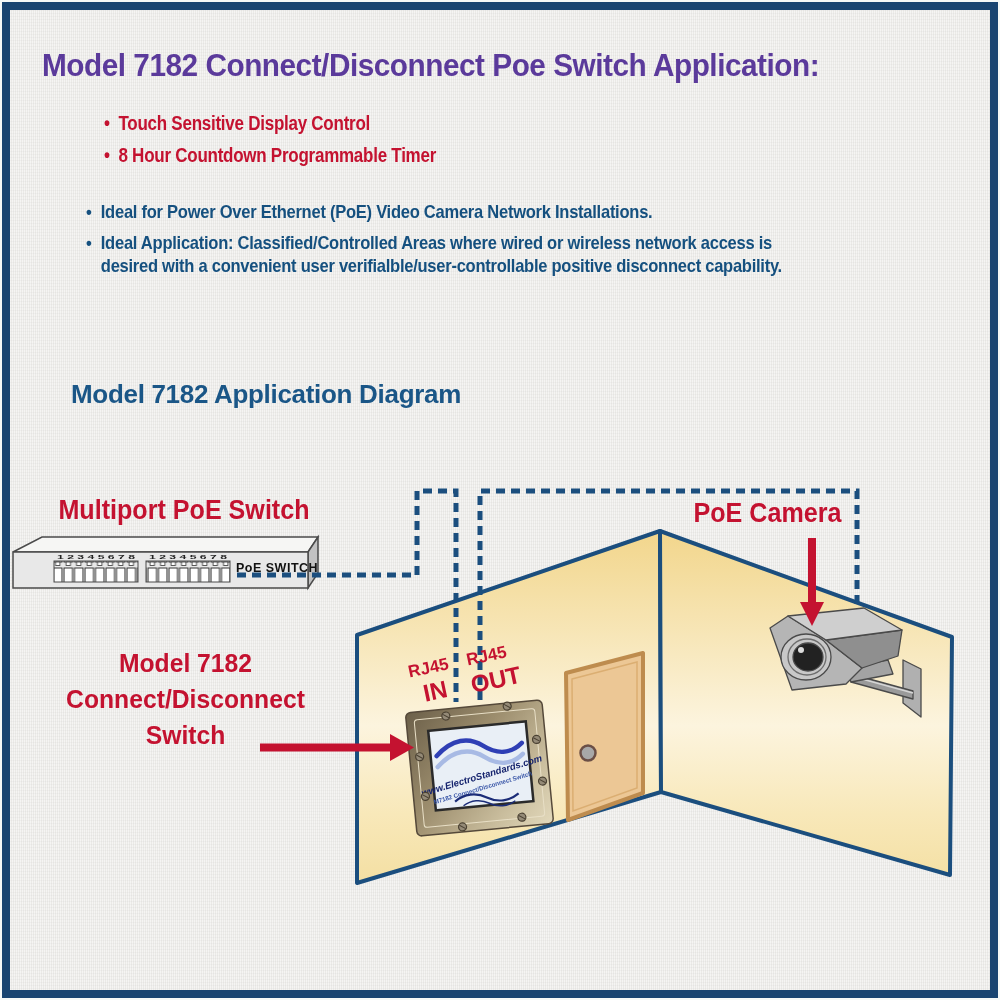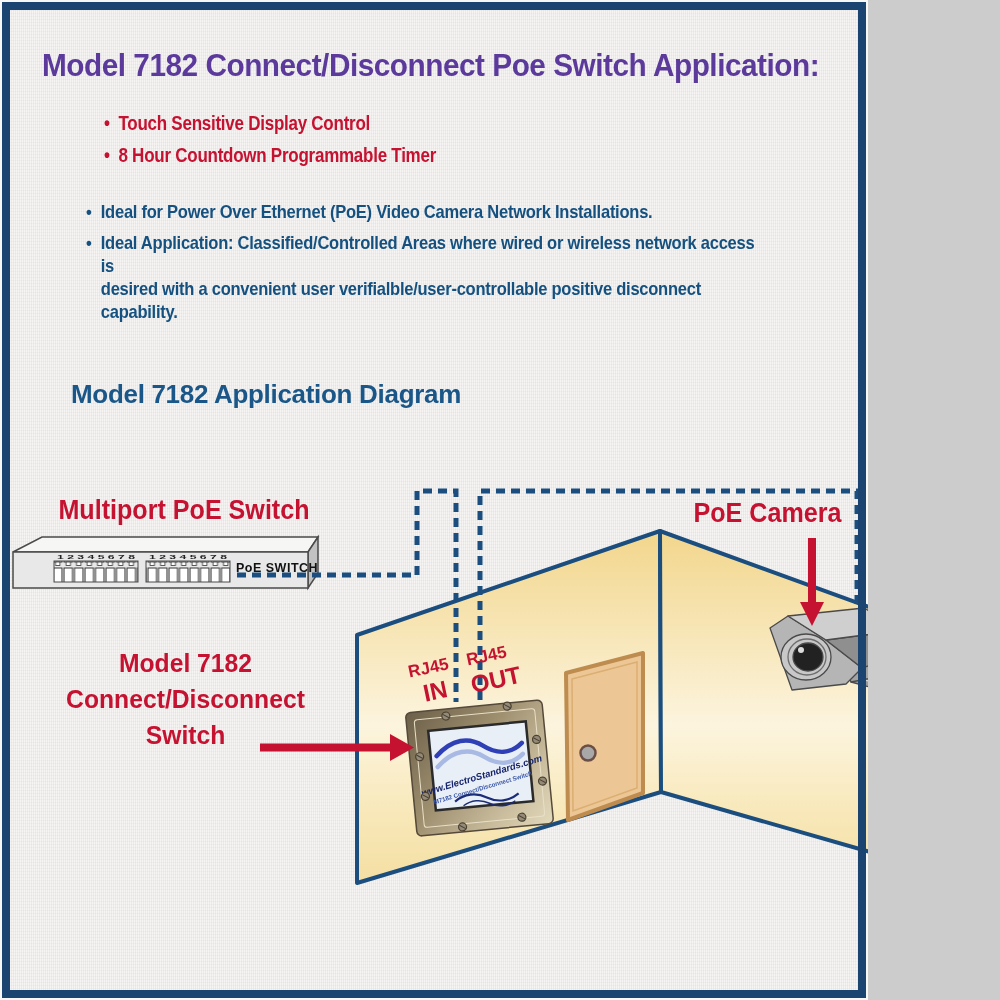--- a/index.html
+++ b/index.html
@@ -1,16 +1,16 @@
 <!DOCTYPE html>
 <html><head>
 <meta charset="utf-8">
 <style>
   html,body{margin:0;padding:0;background:#ccc;}
-  .page{position:relative;width:868px;height:1000px;background:#F8F8F6;overflow:hidden;
+  .page{position:relative;width:1000px;height:1000px;background:#F8F8F6;overflow:hidden;
         font-family:"Liberation Sans", sans-serif;}
   .bg{position:absolute;inset:2px;z-index:0;
       background:
         repeating-linear-gradient(0deg, rgba(0,0,0,0.025) 0 1px, rgba(255,255,255,0) 1px 3px),
         repeating-linear-gradient(90deg, rgba(255,255,255,0.5) 0 1px, rgba(255,255,255,0) 1px 2px),
         #EBEAE7;}
   .frame{position:absolute;inset:2px;border:8px solid #1B4470;z-index:40;pointer-events:none;}
   .diag-svg{position:absolute;left:0;top:430px;width:1000px;height:570px;z-index:2;}
   .txt{position:absolute;z-index:5;}
   h1.title{left:42px;top:48px;margin:0;font-size:31px;font-weight:bold;color:#5B3A9B;

